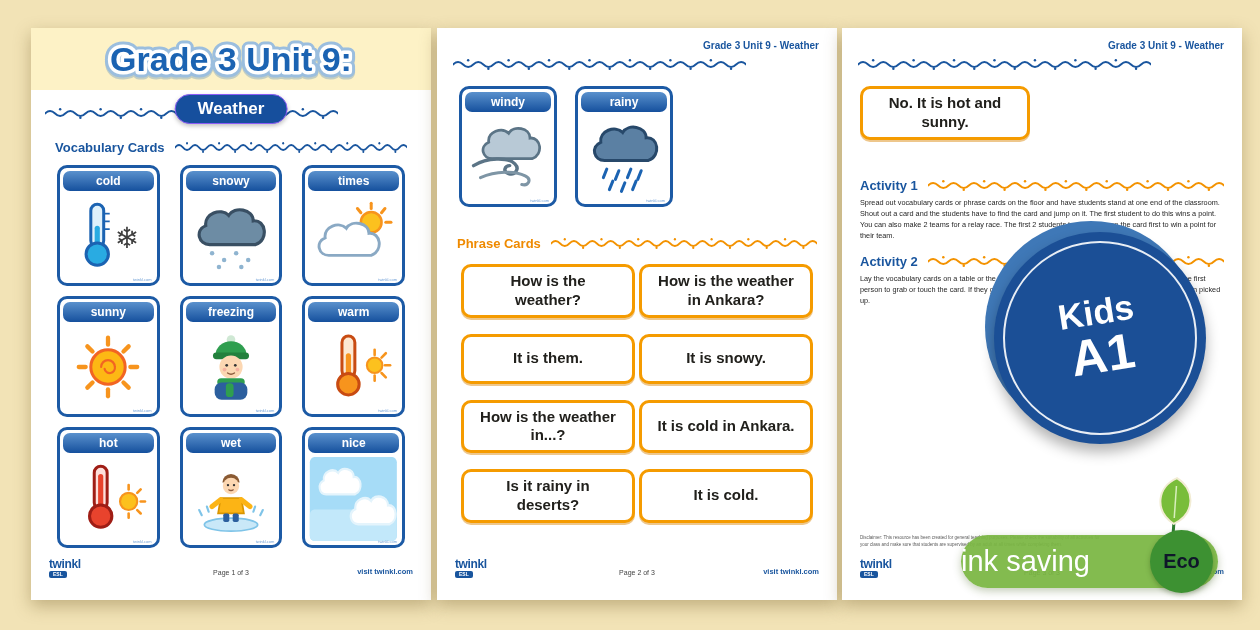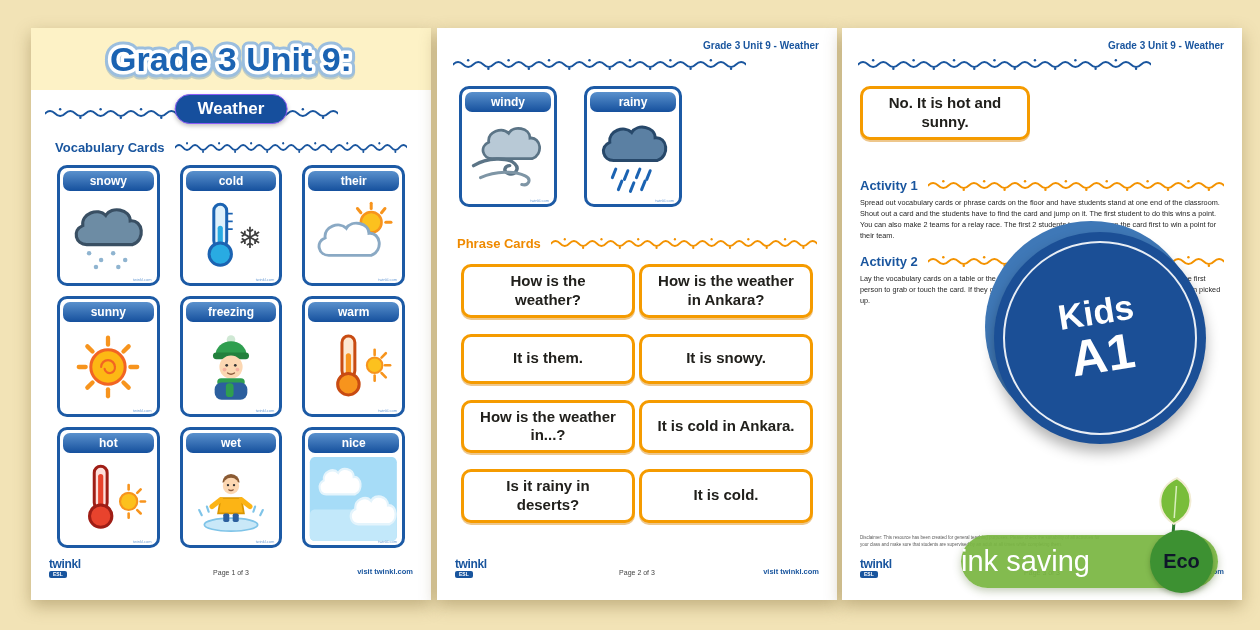--- a/index.html
+++ b/index.html
@@ -44,21 +44,21 @@
   .vcard { position:relative; height:121px; border:3px solid #1c5aa5; border-radius:10px; background:#fff; }
   .vcard-head { height:20px; margin:3px 3px 0; border-radius:7px; background:linear-gradient(180deg,#5a91cd,#15509d);
                 color:#fff; font-size:12px; font-weight:bold; display:flex; align-items:center; justify-content:center; }
   .vcard-art { height:90px; display:flex; align-items:center; justify-content:center; overflow:hidden; }
   .vcard-art svg { width:86px; height:82px; }
   .vcard-art.fullart { margin:2px 3px 0; height:88px; }
   .vcard-art.fullart svg { width:100%; height:100%; }
   .vcard-mark { position:absolute; bottom:1px; right:5px; font-size:4px; color:#6f9fd6; }
 
   
-  .vocab-row { position:absolute; top:58px; left:22px; display:flex; gap:27px; }
+  .vocab-row { position:absolute; top:58px; left:22px; display:flex; gap:18px; }
   .vocab-row .vcard { width:98px; }
   .p2-section { position:absolute; top:208px; left:20px; right:20px; }
   .phrase-grid { position:absolute; top:236px; left:24px; right:24px; display:grid;
                  grid-template-columns:1fr 1fr; gap:16px 4px; }
   .pcard { position:relative; min-height:50px; border:3px solid #f59b00; border-radius:10px; background:#fff;
            display:flex; align-items:center; justify-content:center; text-align:center; padding:5px 12px;
            font-size:15px; font-weight:bold; color:#21201c; box-shadow:0 2px 0 rgba(217,130,0,.45); line-height:1.25; }
 
   
   .p3-cards { position:absolute; top:58px; left:18px; right:22px; display:grid; grid-template-columns:1fr 1fr; gap:20px; }
@@ -135,57 +135,57 @@
     <div class="section-row">
       <span class="section-label blue-label">Vocabulary Cards</span>
       <svg class="wave" viewBox="0 0 406 18" preserveAspectRatio="none">
           <use href="#wavy"></use>
         </svg>
     </div>
 
     <div class="vocab-grid">
 
       <div class="vcard">
+        <div class="vcard-head">cold</div>
+        <div class="vcard-art">
+          <svg viewBox="0 0 100 84">
+            <rect x="30" y="5" width="15" height="50" rx="7.5" fill="#dff1fb" stroke="#1b63b2" stroke-width="3.5"></rect>
+            <line x1="45" y1="16" x2="52" y2="16" stroke="#1b63b2" stroke-width="2"></line>
+            <line x1="45" y1="25" x2="52" y2="25" stroke="#1b63b2" stroke-width="2"></line>
+            <line x1="45" y1="34" x2="52" y2="34" stroke="#1b63b2" stroke-width="2"></line>
+            <rect x="34.5" y="30" width="6" height="26" rx="3" fill="#29abe2"></rect>
+            <circle cx="37.5" cy="63" r="13" fill="#29abe2" stroke="#1b63b2" stroke-width="3.5"></circle>
+            <text x="72" y="56" font-size="34" text-anchor="middle" fill="#3f3f3f" font-family="DejaVu Sans, sans-serif">❄</text>
+          </svg>
+        </div>
+        <div class="vcard-mark">twinkl.com</div>
+      </div>
+
+      <div class="vcard">
         <div class="vcard-head">snowy</div>
         <div class="vcard-art">
           <svg viewBox="0 0 100 84">
             <g transform="translate(5,6) scale(0.92)">
                 <use href="#cloudshape" fill="#6d8ca4" stroke="#394f63" stroke-width="4"></use>
               </g>
             <g fill="#8fb4d0">
               <circle cx="28" cy="62" r="2.6"></circle>
                 <circle cx="42" cy="70" r="2.6"></circle>
                 <circle cx="56" cy="62" r="2.6"></circle>
               <circle cx="70" cy="70" r="2.6"></circle>
                 <circle cx="36" cy="78" r="2.6"></circle>
                 <circle cx="62" cy="78" r="2.6"></circle>
             </g>
           </svg>
         </div>
         <div class="vcard-mark">twinkl.com</div>
       </div>
 
       <div class="vcard">
-        <div class="vcard-head">cold</div>
-        <div class="vcard-art">
-          <svg viewBox="0 0 100 84">
-            <rect x="30" y="5" width="15" height="50" rx="7.5" fill="#dff1fb" stroke="#1b63b2" stroke-width="3.5"></rect>
-            <line x1="45" y1="16" x2="52" y2="16" stroke="#1b63b2" stroke-width="2"></line>
-            <line x1="45" y1="25" x2="52" y2="25" stroke="#1b63b2" stroke-width="2"></line>
-            <line x1="45" y1="34" x2="52" y2="34" stroke="#1b63b2" stroke-width="2"></line>
-            <rect x="34.5" y="30" width="6" height="26" rx="3" fill="#29abe2"></rect>
-            <circle cx="37.5" cy="63" r="13" fill="#29abe2" stroke="#1b63b2" stroke-width="3.5"></circle>
-            <text x="72" y="56" font-size="34" text-anchor="middle" fill="#3f3f3f" font-family="DejaVu Sans, sans-serif">❄</text>
-          </svg>
-        </div>
-        <div class="vcard-mark">twinkl.com</div>
-      </div>
-
-      <div class="vcard">
-        <div class="vcard-head">their</div>
+        <div class="vcard-head">times</div>
         <div class="vcard-art">
           <svg viewBox="0 0 100 84">
             <g stroke="#f7941d" stroke-width="3.5" stroke-linecap="round">
               <line x1="70" y1="4" x2="70" y2="10"></line>
                 <line x1="86" y1="10" x2="82" y2="15"></line>
               <line x1="93" y1="26" x2="87" y2="26"></line>
                 <line x1="54" y1="10" x2="58" y2="15"></line>
             </g>
             <circle cx="70" cy="26" r="12" fill="#fcc11e" stroke="#f7941d" stroke-width="3"></circle>
             <g transform="translate(2,22) scale(0.85)">

